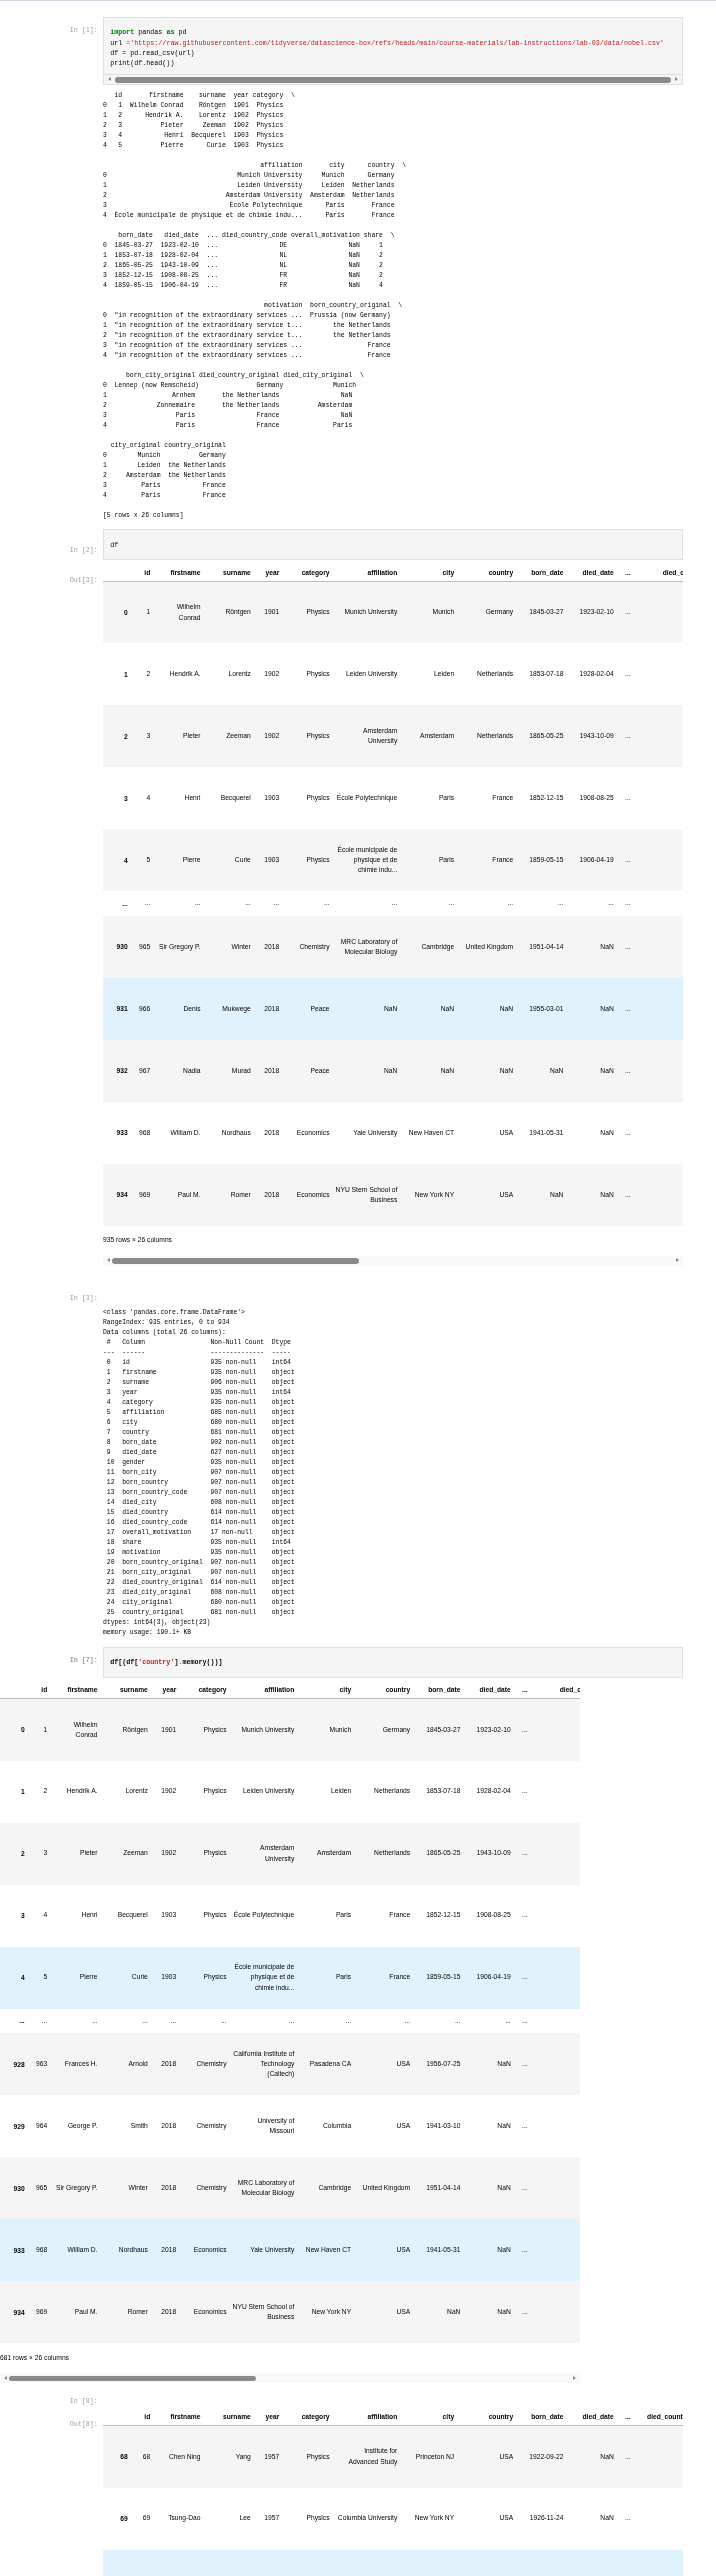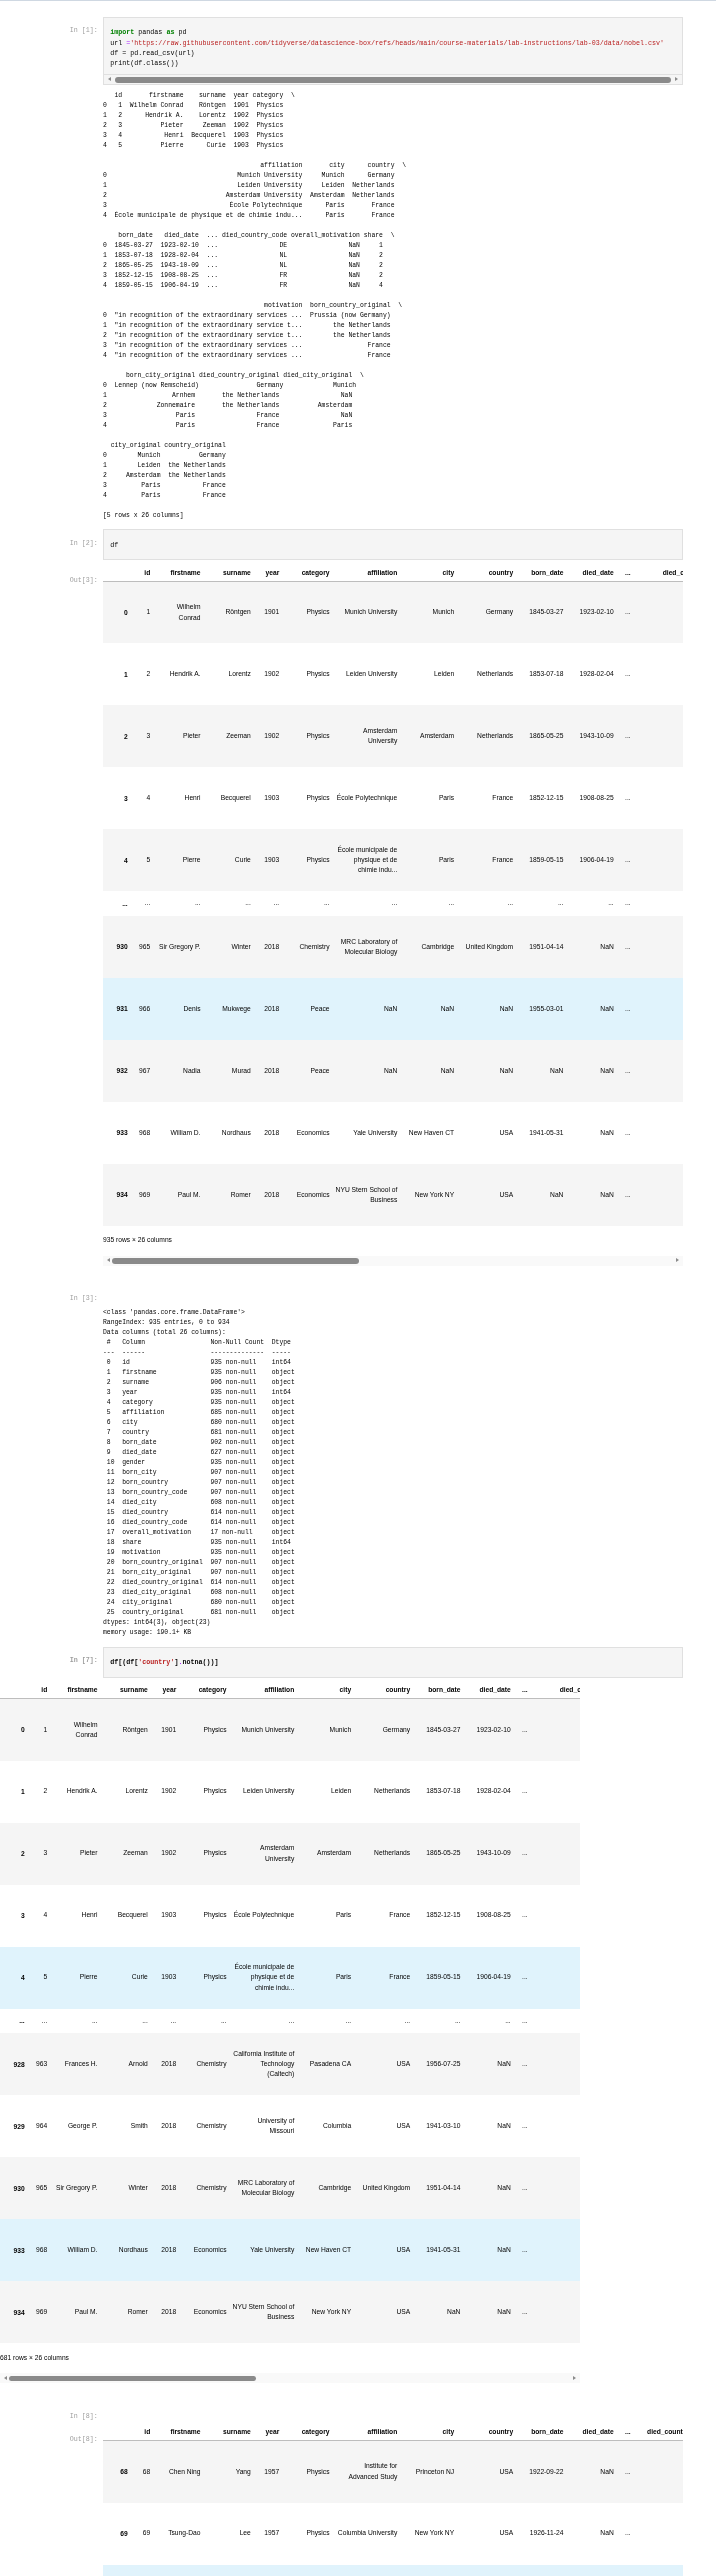--- a/index.html
+++ b/index.html
@@ -42,21 +42,21 @@
 <div class="top-border"></div>
 
 <div class="notebook">
 
   <div class="cell">
     <div class="prompt input-prompt">In [1]:</div>
     <div class="cell-body">
       <div class="input-box" style="padding-bottom:5.2px;"><span class="kw">import</span><span> pandas </span><span class="kw">as</span><span> pd</span>
 <span>url </span><span class="op">=</span><span class="str">'https://raw.githubusercontent.com/tidyverse/datascience-box/refs/heads/main/course-materials/lab-instructions/lab-03/data/nobel.csv'</span>
 <span>df = pd.read_csv(url)</span>
-<span>print(df.class())</span></div>
+<span>print(df.head())</span></div>
       <div class="hscroll" style="border:0.5px solid #e0e0e0;border-top:none;background:#f5f5f5;">
         <span class="arrow-l"></span>
         <span class="thumb" style="left:11.3px;right:11.3px;"></span>
         <span class="arrow-r"></span>
       </div>
     </div>
   </div>
   <div class="output-row">
     <div class="out-prompt hidden"></div>
     <div class="stream">   id       firstname    surname  year category  \
@@ -97,21 +97,21 @@
   city_original country_original  
 0        Munich          Germany  
 1        Leiden  the Netherlands  
 2     Amsterdam  the Netherlands  
 3         Paris           France  
 4         Paris           France  
 
 [5 rows x 26 columns]</div>
   </div>
 
-  <div class="cell" style="margin-top:5.2px;">
+  <div class="cell" style="margin-top:5.2px;align-items:center;">
     <div class="prompt input-prompt">In [2]:</div>
     <div class="cell-body">
       <div class="input-box"><span>df</span></div>
     </div>
   </div>
   <div class="output-row">
     <div class="out-prompt">Out[3]:</div>
     <div class="cell-body">
       <div class="df-wrap">
         <table class="df">
@@ -361,21 +361,21 @@
  23  died_city_original     608 non-null    object
  24  city_original          680 non-null    object
  25  country_original       681 non-null    object
 dtypes: int64(3), object(23)
 memory usage: 190.1+ KB</div>
   </div>
 
   <div class="cell" style="margin-top:5.2px;font-weight:bold;">
     <div class="prompt input-prompt">In [7]:</div>
     <div class="cell-body">
-      <div class="input-box"><span>df[(df[</span><span class="str">'country'</span><span>]</span><span class="op">.</span><span>notna())]</span></div>
+      <div class="input-box"><span>df[(df[</span><span class="str">'country'</span><span>]</span><span class="op">.</span><span>memory())]</span></div>
     </div>
   </div>
   <div class="output-row">
     <div class="cell-body">
       <div class="df-wrap">
         <table class="df">
             <colgroup>
               <col style="width: 25px;">
               <col style="width: 20.6px;">
               <col style="width: 46px;">
@@ -578,21 +578,21 @@
       </div>
       <div class="df-shape">681 rows × 26 columns</div>
       <div class="hscroll">
         <span class="arrow-l"></span>
         <span class="thumb" style="left:9.3px;width:247px;"></span>
         <span class="arrow-r"></span>
       </div>
     </div>
   </div>
 
-  <div class="cell" style="margin-top:19px;gap:6px;">
+  <div class="cell" style="margin-top:4px;gap:6px;">
     <div class="prompt input-prompt">In [8]:</div>
   </div>
   <div class="output-row">
     <div class="out-prompt">Out[8]:</div>
     <div class="cell-body">
       <div class="df-wrap">
         <table class="df">
             <colgroup>
               <col style="width: 25px;">
               <col style="width: 20.6px;">

